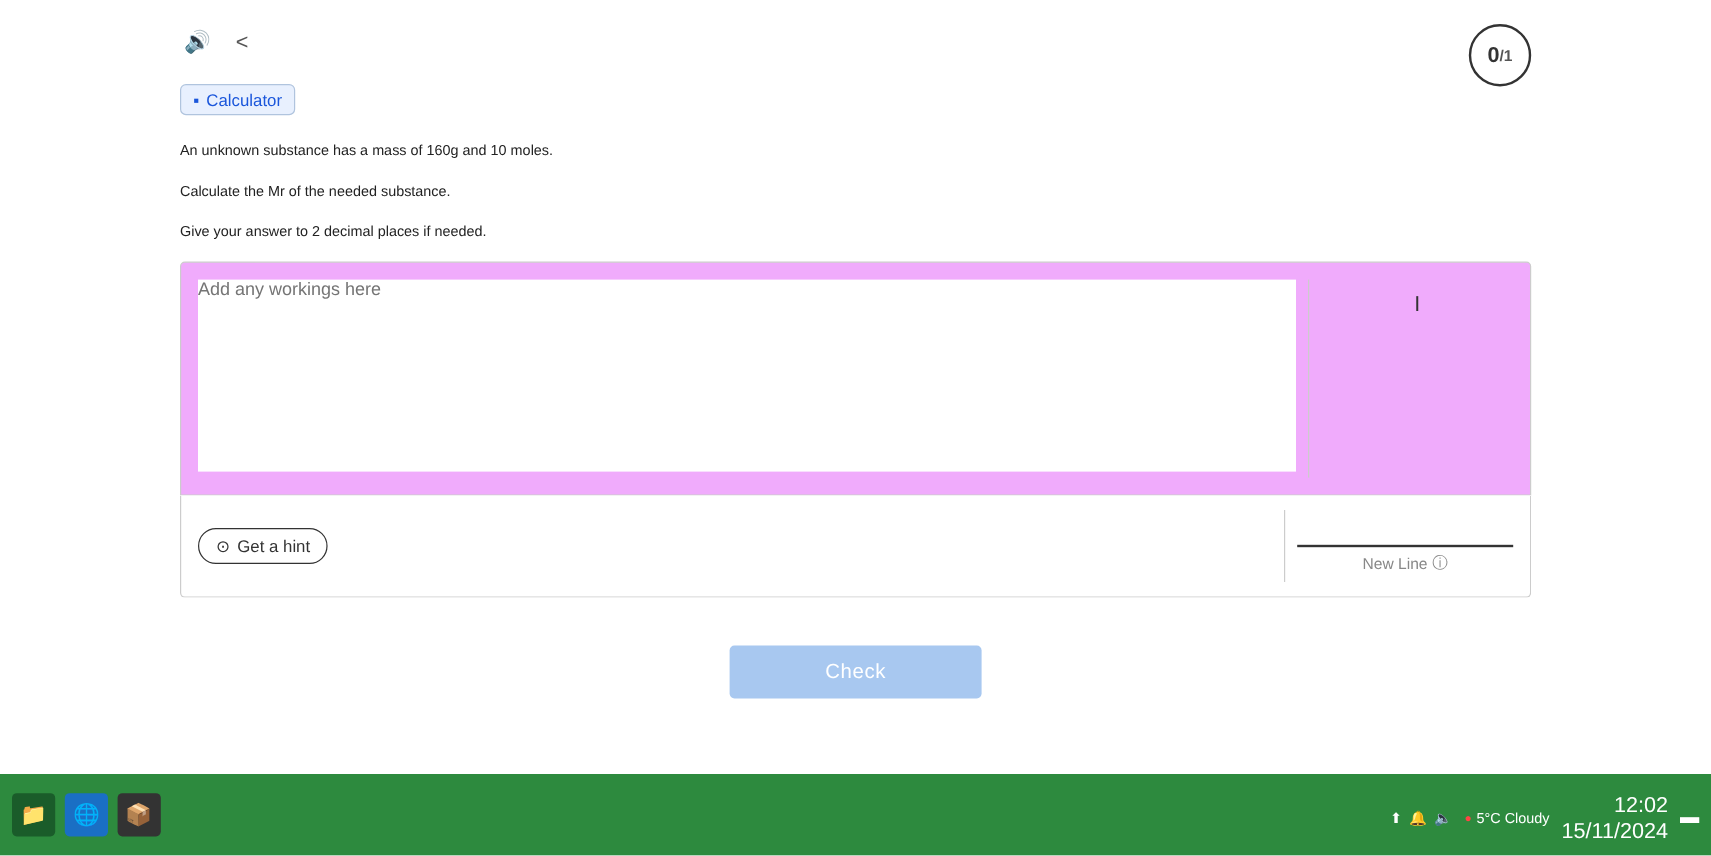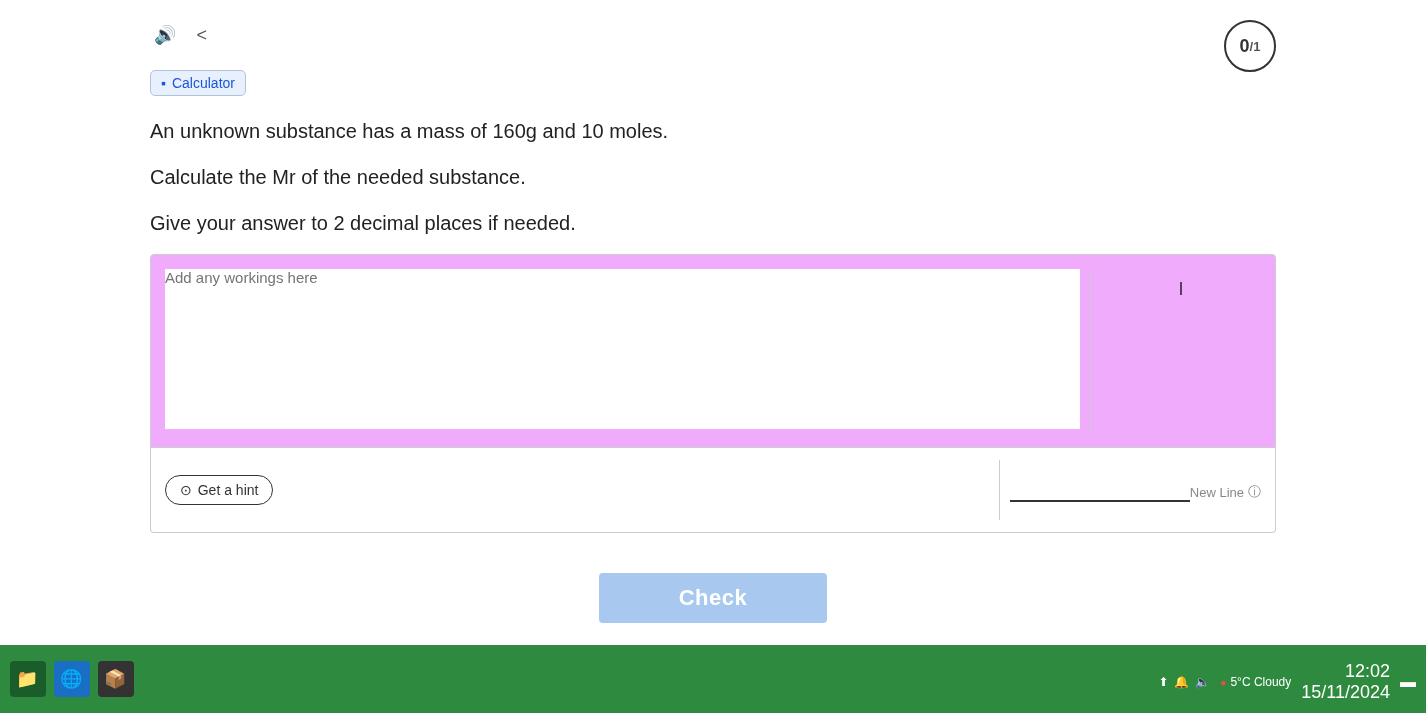--- a/index.html
+++ b/index.html
@@ -79,21 +79,21 @@
       font-size: 14px;
       color: #1a56db;
       font-weight: 500;
     }
 
     .calc-icon {
       font-size: 14px;
     }
 
     .question-text {
-      font-size: 20px;
+      font-size: 12px;
       color: #222;
       margin-bottom: 16px;
       line-height: 1.5;
     }
 
     .workings-textarea {
       width: 100%;
       min-height: 160px;
       border: none;
       outline: none;
@@ -141,22 +141,22 @@
       display: flex;
       justify-content: center;
       margin-top: 40px;
     }
 
     .check-btn {
       background: #a8c8f0;
       border: none;
       border-radius: 4px;
       padding: 12px 80px;
-      font-size: 22px;
-      font-weight: 700;
+      font-size: 17px;
+      font-weight: 400;
       color: #fff;
       cursor: pointer;
       letter-spacing: 0.5px;
     }
 
     .taskbar {
       position: absolute;
       bottom: 0;
       left: 0;
       width: 100%;
@@ -290,21 +290,21 @@
 
     <div class="bottom-box">
       <div style="display: flex; align-items: center; position: relative;">
         <div style="flex: 1;">
           <button class="hint-btn">
             <span>⊙</span>
             <span>Get a hint</span>
           </button>
         </div>
         <div style="width: 1px; background: #ccc; height: 60px; margin: 0 10px;"></div>
-        <div style="min-width: 160px; display: flex; flex-direction: row; align-items: center;">
+        <div style="min-width: 160px; display: flex; flex-direction: column; align-items: center;">
           <input class="answer-input-line" type="text" style="">
           <div class="new-line-label">
             <span>New Line</span>
             <span>ⓘ</span>
           </div>
         </div>
       </div>
     </div>
   </div>
 

